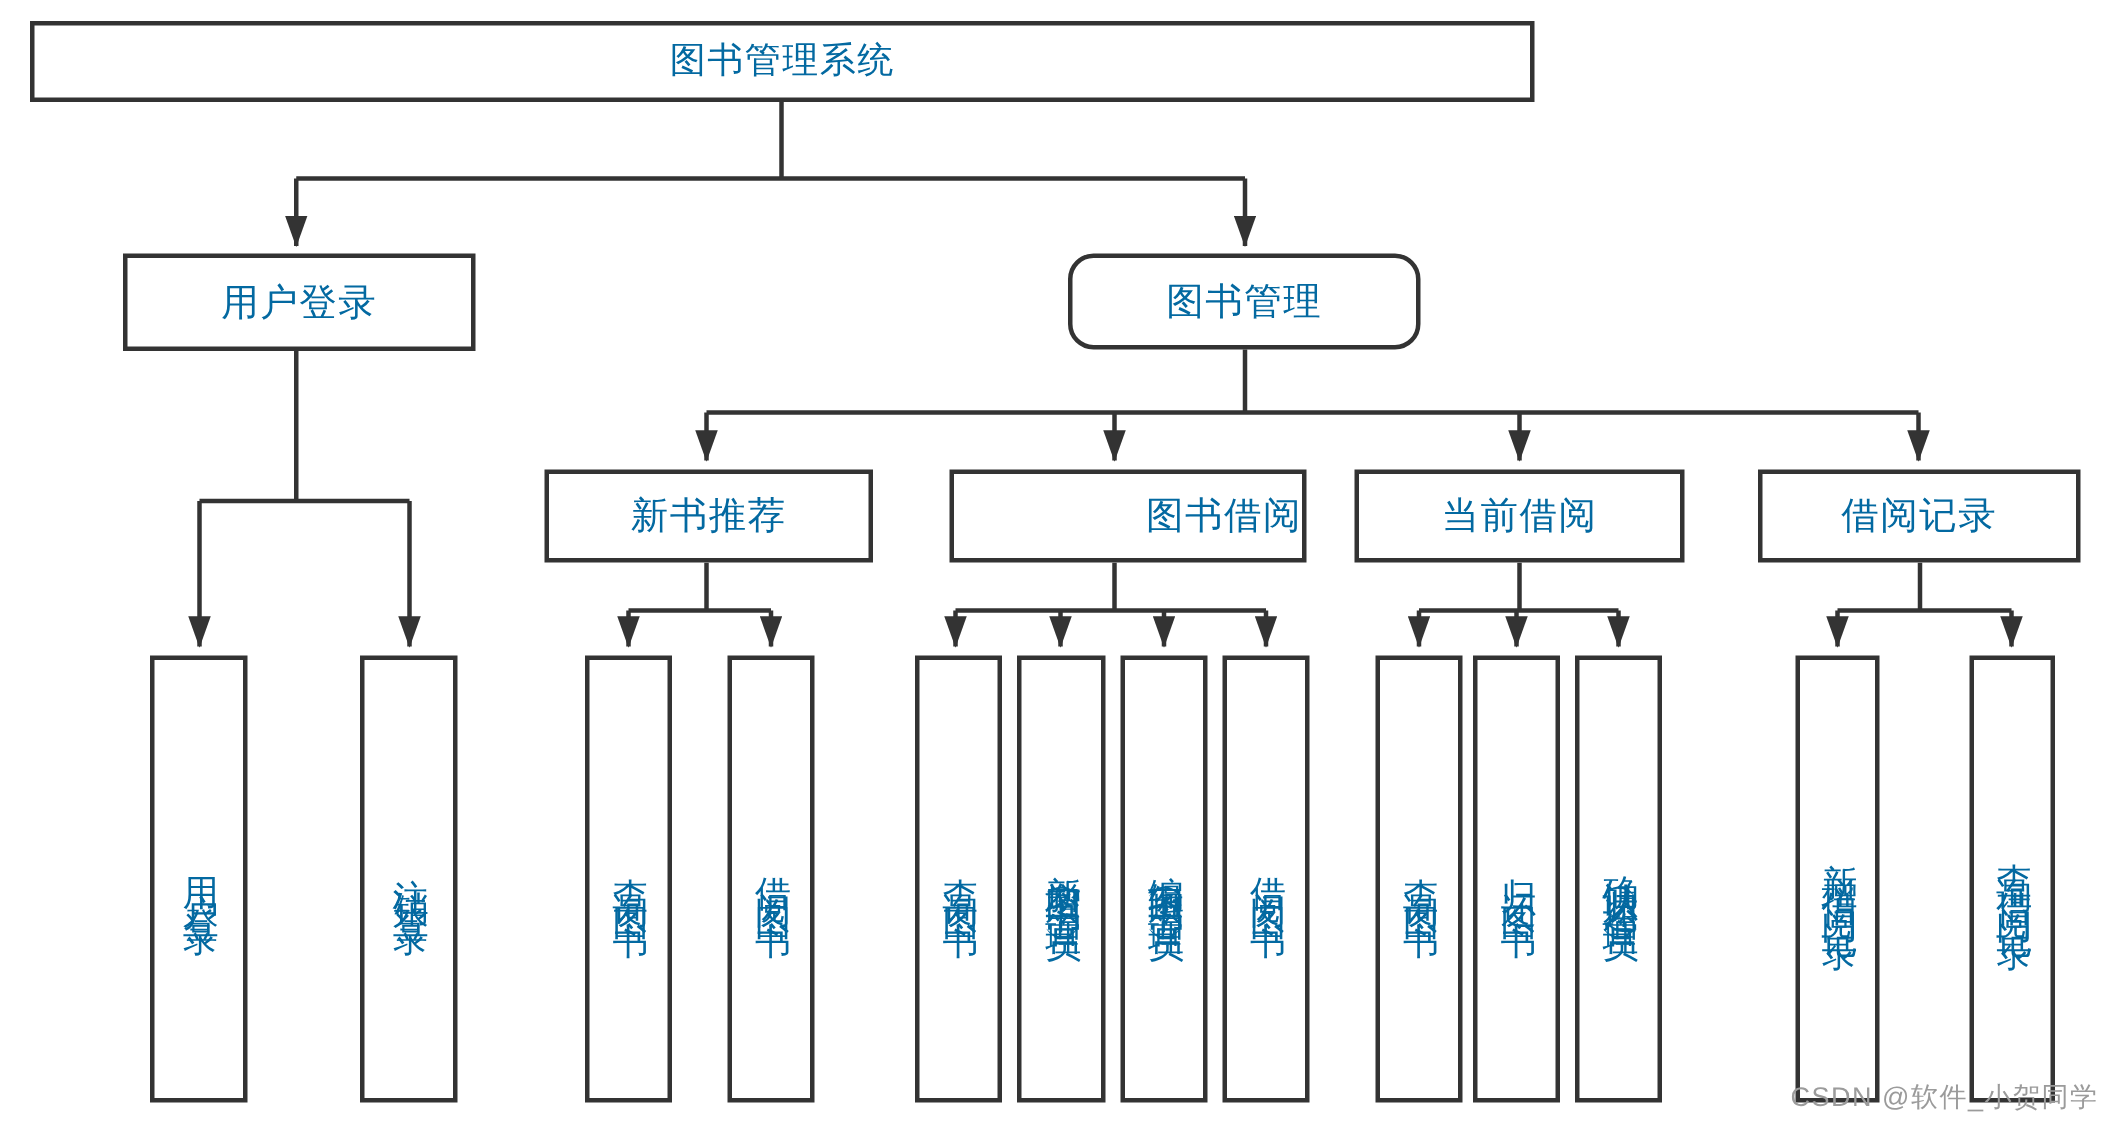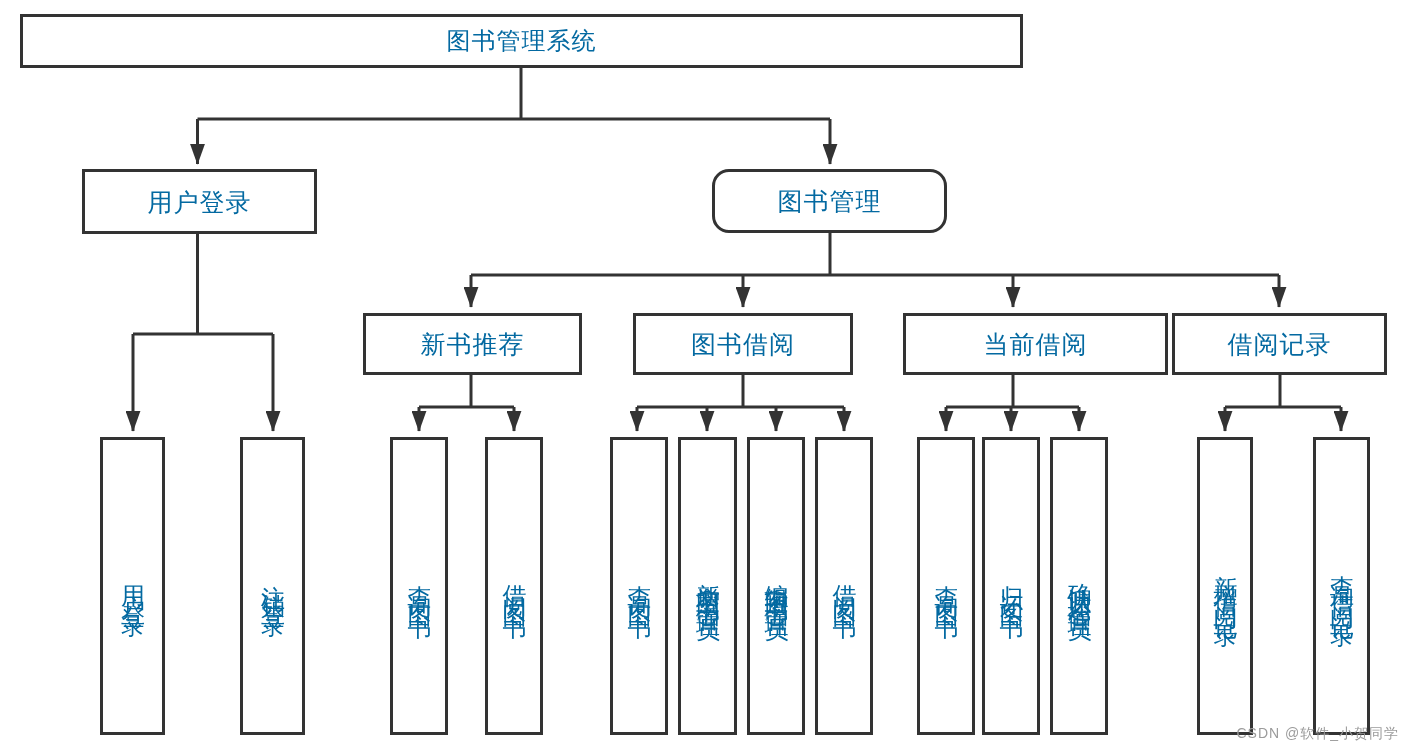--- a/index.html
+++ b/index.html
@@ -37,42 +37,42 @@
     font-size: 24px;
     letter-spacing: 10px;
   }
   .vbox.long { letter-spacing: 5px; }
   
   .n-root   { left: 20px;  top: 14px;  width: 1003px; height: 54px; font-size: 24px; }
   .n-userlogin { left: 82px;  top: 169px; width: 235px; height: 65px; }
   .n-bookmgmt  { left: 712px; top: 169px; width: 235px; height: 64px; border-radius: 17px; }
   .n-l3 { top: 313px; height: 62px; }
   .n-newbook   { left: 363px;  width: 219px; }
-  .n-borrow    { left: 633px;  width: 220px; }
-  .n-current   { left: 903px;  width: 265px; justify-content: center; }
+  .n-borrow    { left: 633px;  width: 238px; justify-content: flex-end; }
+  .n-current   { left: 903px;  width: 220px; justify-content: center; }
   .n-records   { left: 1172px; width: 215px; }
   .leaf { top: 437px; height: 298px; }
   .lf1  { left: 100px;  width: 65px; }
   .lf2  { left: 240px;  width: 65px; }
   .lf3  { left: 390px;  width: 58px; }
   .lf4  { left: 485px;  width: 58px; }
   .lf5  { left: 610px;  width: 58px; }
   .lf6  { left: 678px;  width: 59px; }
   .lf7  { left: 747px;  width: 58px; }
   .lf8  { left: 815px;  width: 58px; }
   .lf9  { left: 917px;  width: 58px; }
   .lf10 { left: 982px;  width: 58px; }
   .lf11 { left: 1050px; width: 58px; }
   .lf12 { left: 1197px; width: 56px; }
   .lf13 { left: 1313px; width: 57px; }
   #watermark {
     position: absolute;
     right: 6px;
     bottom: 4px;
-    font-size: 14px;
+    font-size: 18px;
     letter-spacing: 1px;
     color: #9b9b9b;
     z-index: 5;
     white-space: nowrap;
   }
 </style>
 </head>
 <body>
 
 <div id="stage">

